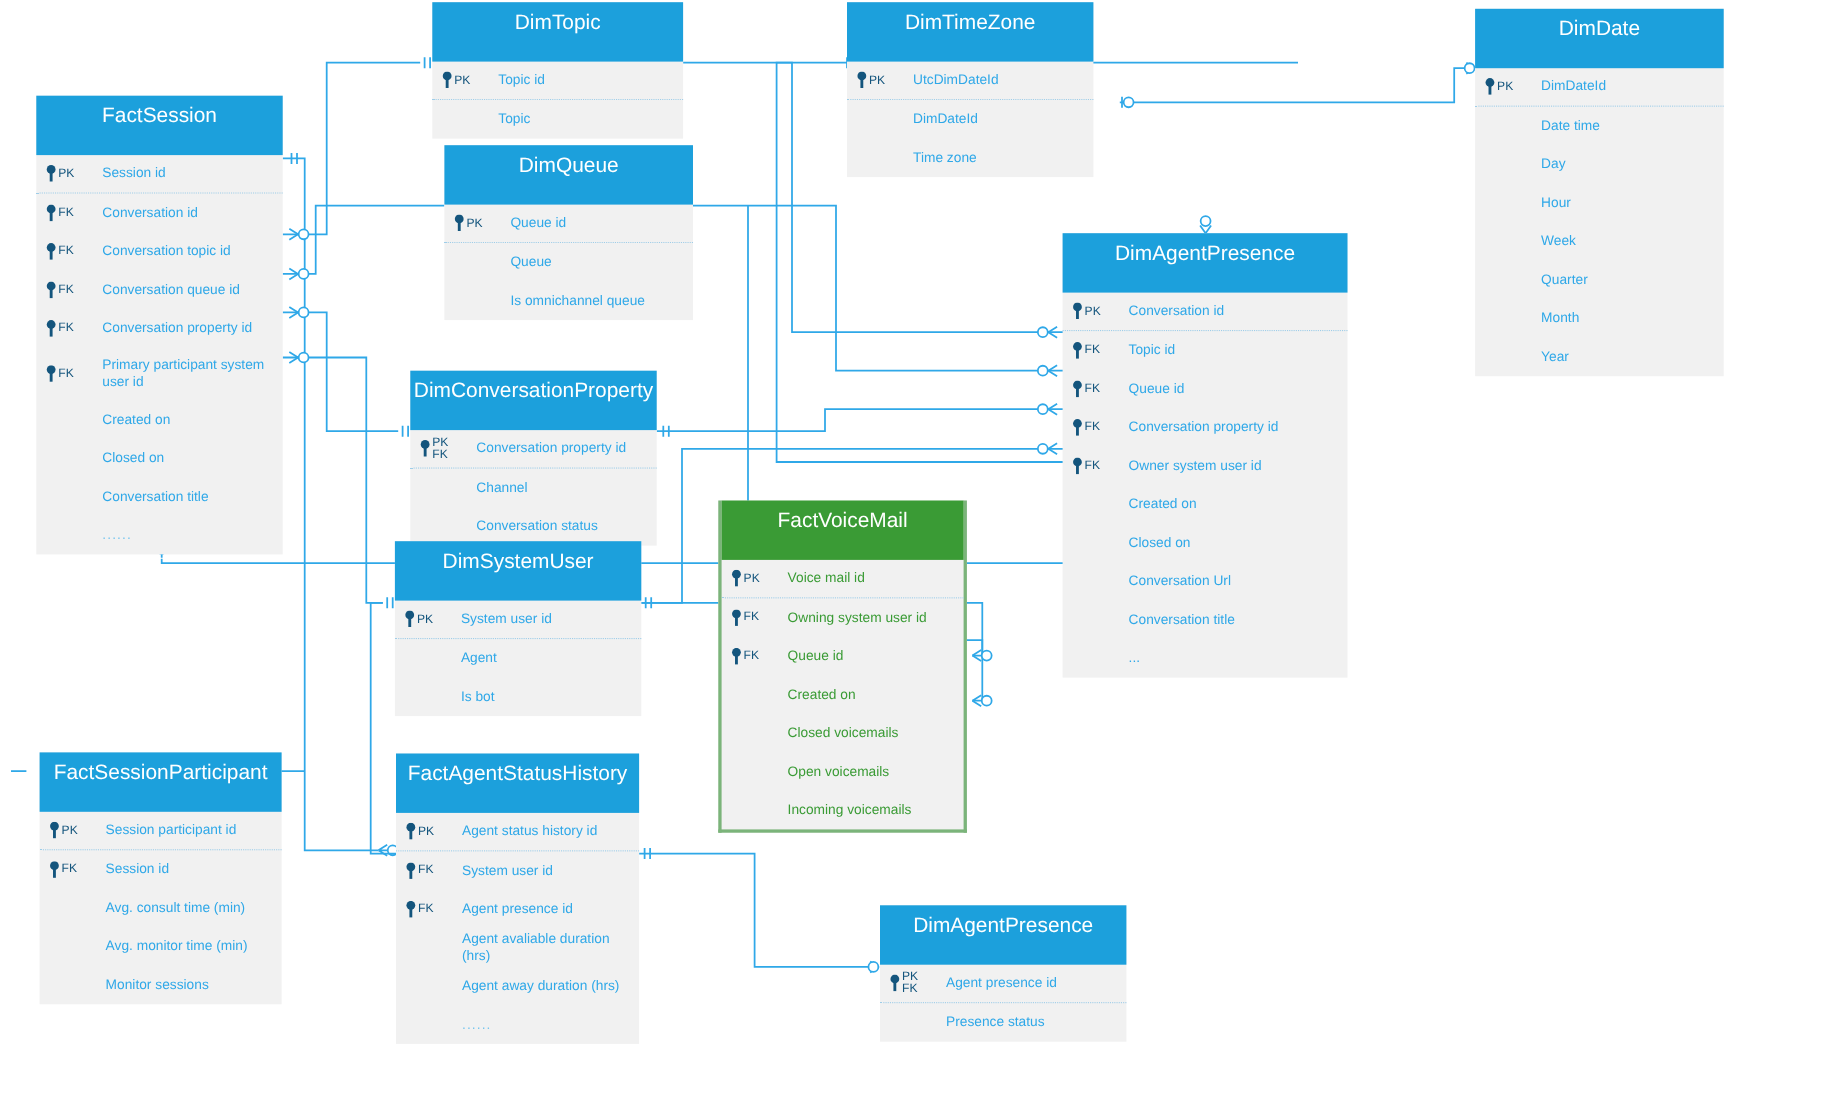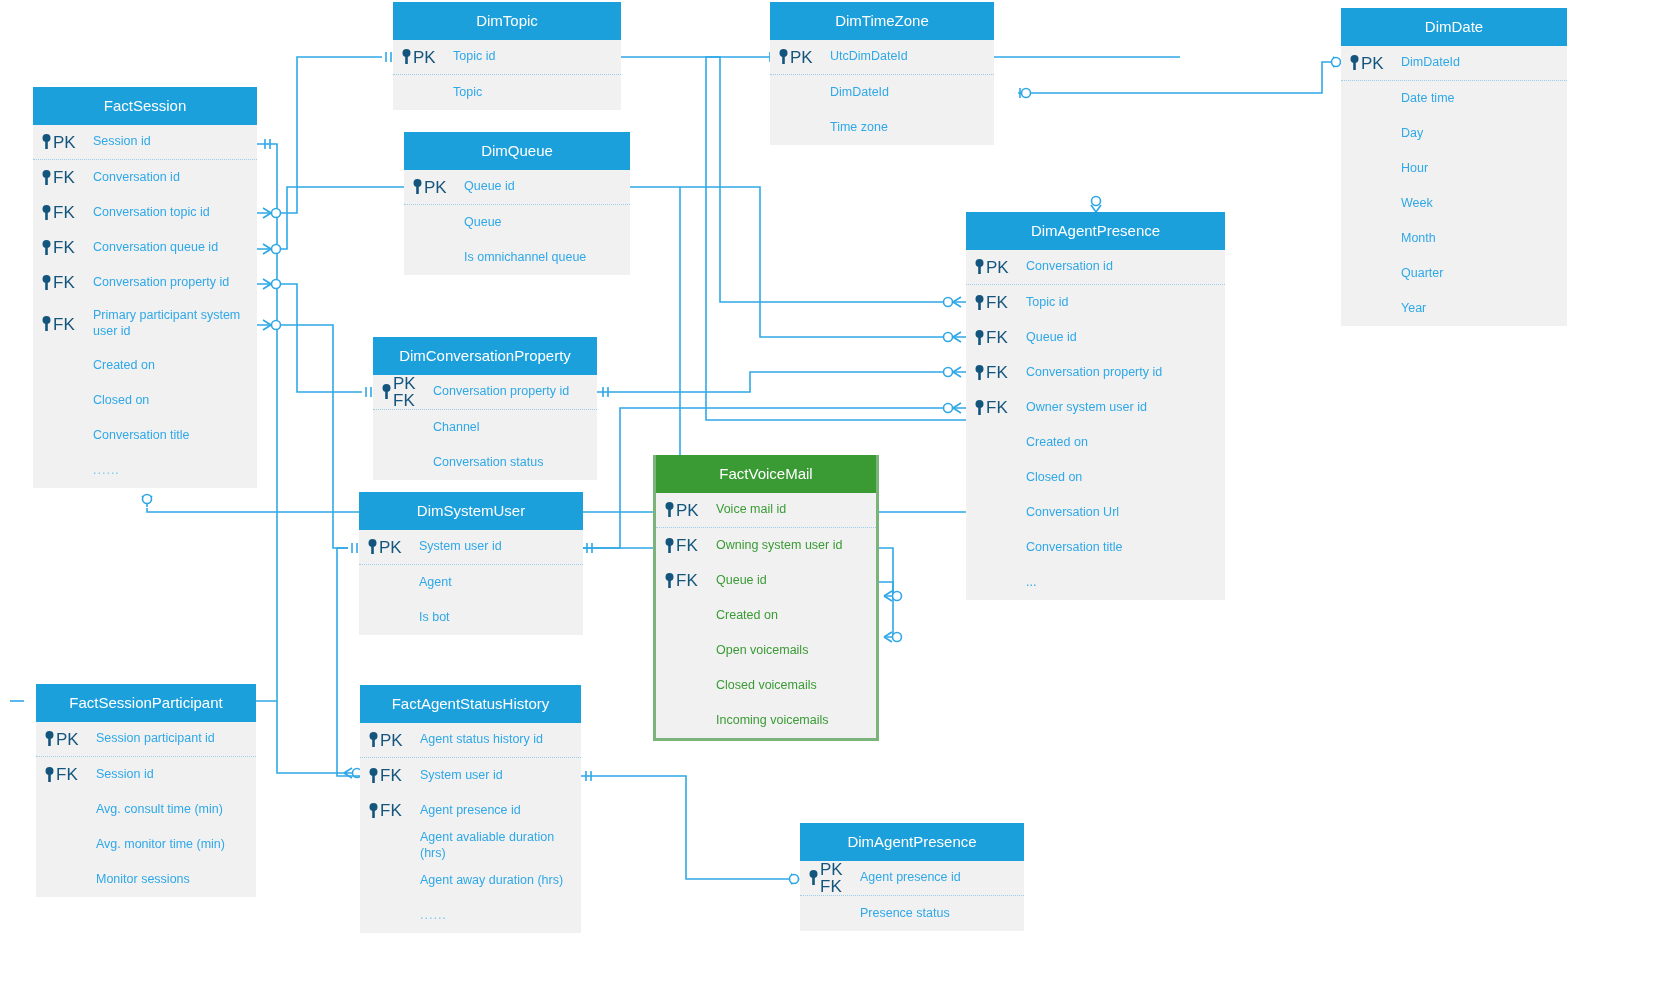--- a/index.html
+++ b/index.html
@@ -9,44 +9,44 @@
   }
   #canvas{position:absolute;inset:0;width:1667px;height:994px;}
   #wires{position:absolute;left:0;top:0;width:1667px;height:994px;pointer-events:none;}
 
   .entity{
     position:absolute;
     background:#f1f1f1;
     box-sizing:border-box;
   }
   .entity .hdr{
-    height:38px;line-height:38px;
+    height:54px;line-height:38px;
     color:#ffffff;
-    font-size:15px;
+    font-size:19px;
     text-align:center;
     background:#1ca0dc;
     white-space:nowrap;
   }
   .entity.green .hdr{background:#3a9b35;}
   .entity.green{border-left:3px solid #7bb47a;border-right:3px solid #7bb47a;border-bottom:3px solid #7bb47a;}
 
   .rows{padding:0;}
   .row{
     position:relative;
     height:35px;
     display:flex;align-items:center;
     box-sizing:border-box;
     padding-left:8px;
   }
   .row.tall{height:48px;align-items:center;}
   .row.sep{border-bottom:1px dotted #9ecde8;}
   .keyslot{width:52px;flex:0 0 52px;display:flex;align-items:center;gap:1px;}
   .keyicon{width:11px;height:16px;flex:0 0 11px;display:block;}
   .kl{
-    font-size:17px;color:#14557d;line-height:1.0;letter-spacing:0;
+    font-size:11px;color:#14557d;line-height:1.0;letter-spacing:0;
     display:flex;flex-direction:column;justify-content:center;
   }
   .kl span{display:block;}
   .fieldname{
     font-size:12.5px;color:#2fa8e8;line-height:1.25;
     white-space:normal;
   }
   .entity.green .fieldname{color:#3a9b35;}
   .entity.green .kl{color:#14557d;}
   .dots{letter-spacing:1px;color:#79c6ee;font-size:12.5px;}
@@ -354,25 +354,25 @@
       <div class="row">
           <div class="keyslot"></div>
           <div class="fieldname">Hour</div>
         </div>
       <div class="row">
           <div class="keyslot"></div>
           <div class="fieldname">Week</div>
         </div>
       <div class="row">
           <div class="keyslot"></div>
+          <div class="fieldname">Quarter</div>
+        </div>
+      <div class="row">
+          <div class="keyslot"></div>
           <div class="fieldname">Month</div>
-        </div>
-      <div class="row">
-          <div class="keyslot"></div>
-          <div class="fieldname">Quarter</div>
         </div>
       <div class="row">
           <div class="keyslot"></div>
           <div class="fieldname">Year</div>
         </div>
     </div>
   </div>
 
   <div class="entity" id="dimconvprop">
     <div class="hdr">DimConversationProperty</div>
@@ -551,25 +551,25 @@
             </span>
         </div>
         <div class="fieldname">Queue id</div>
       </div>
       <div class="row">
           <div class="keyslot"></div>
           <div class="fieldname">Created on</div>
         </div>
       <div class="row">
           <div class="keyslot"></div>
+          <div class="fieldname">Closed voicemails</div>
+        </div>
+      <div class="row">
+          <div class="keyslot"></div>
           <div class="fieldname">Open voicemails</div>
-        </div>
-      <div class="row">
-          <div class="keyslot"></div>
-          <div class="fieldname">Closed voicemails</div>
         </div>
       <div class="row">
           <div class="keyslot"></div>
           <div class="fieldname">Incoming voicemails</div>
         </div>
     </div>
   </div>
 
   <div class="entity" id="factsessionparticipant">
     <div class="hdr">FactSessionParticipant</div>

